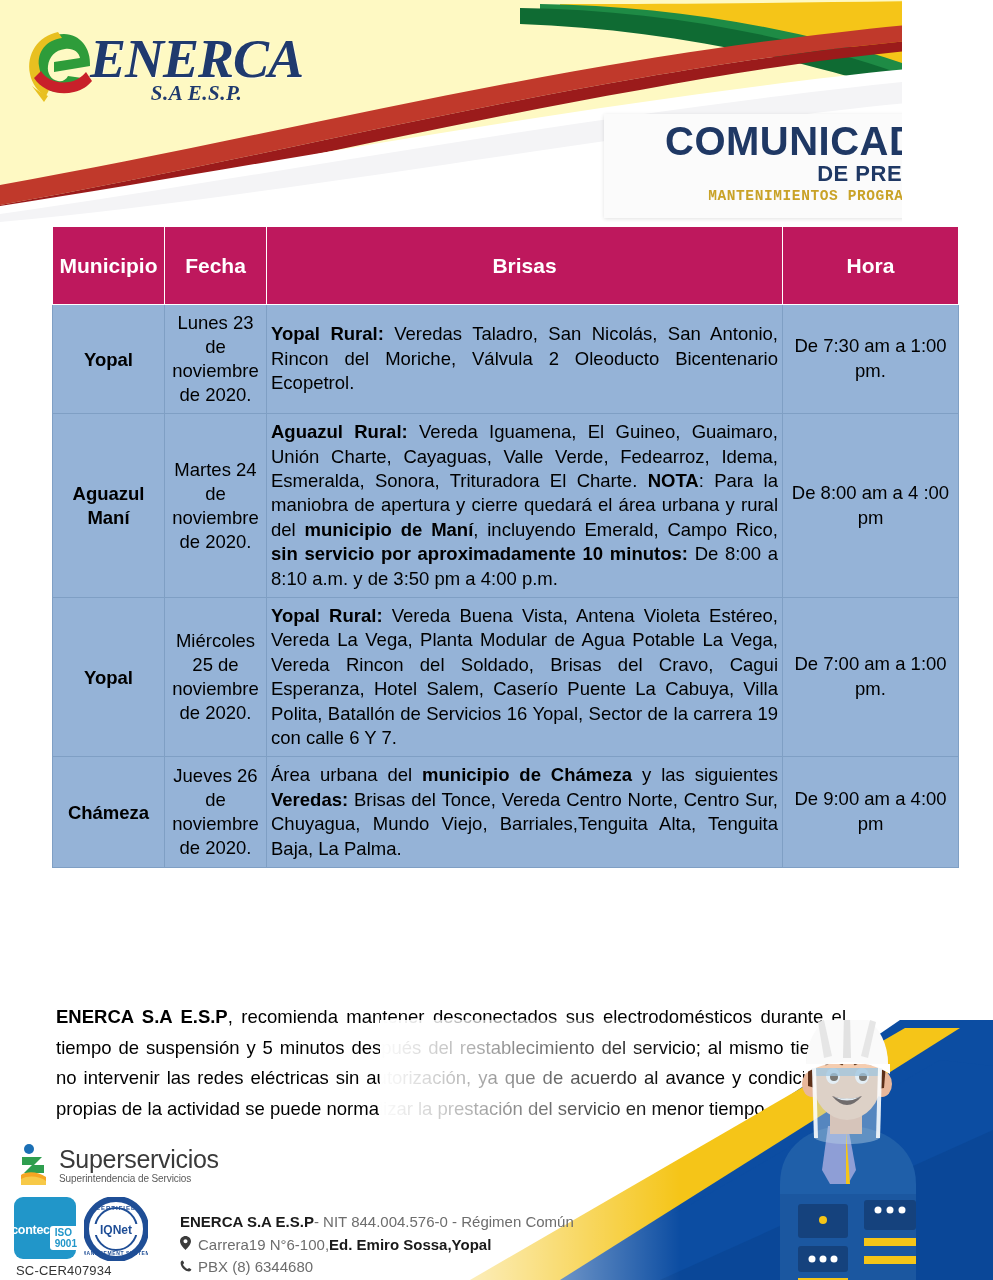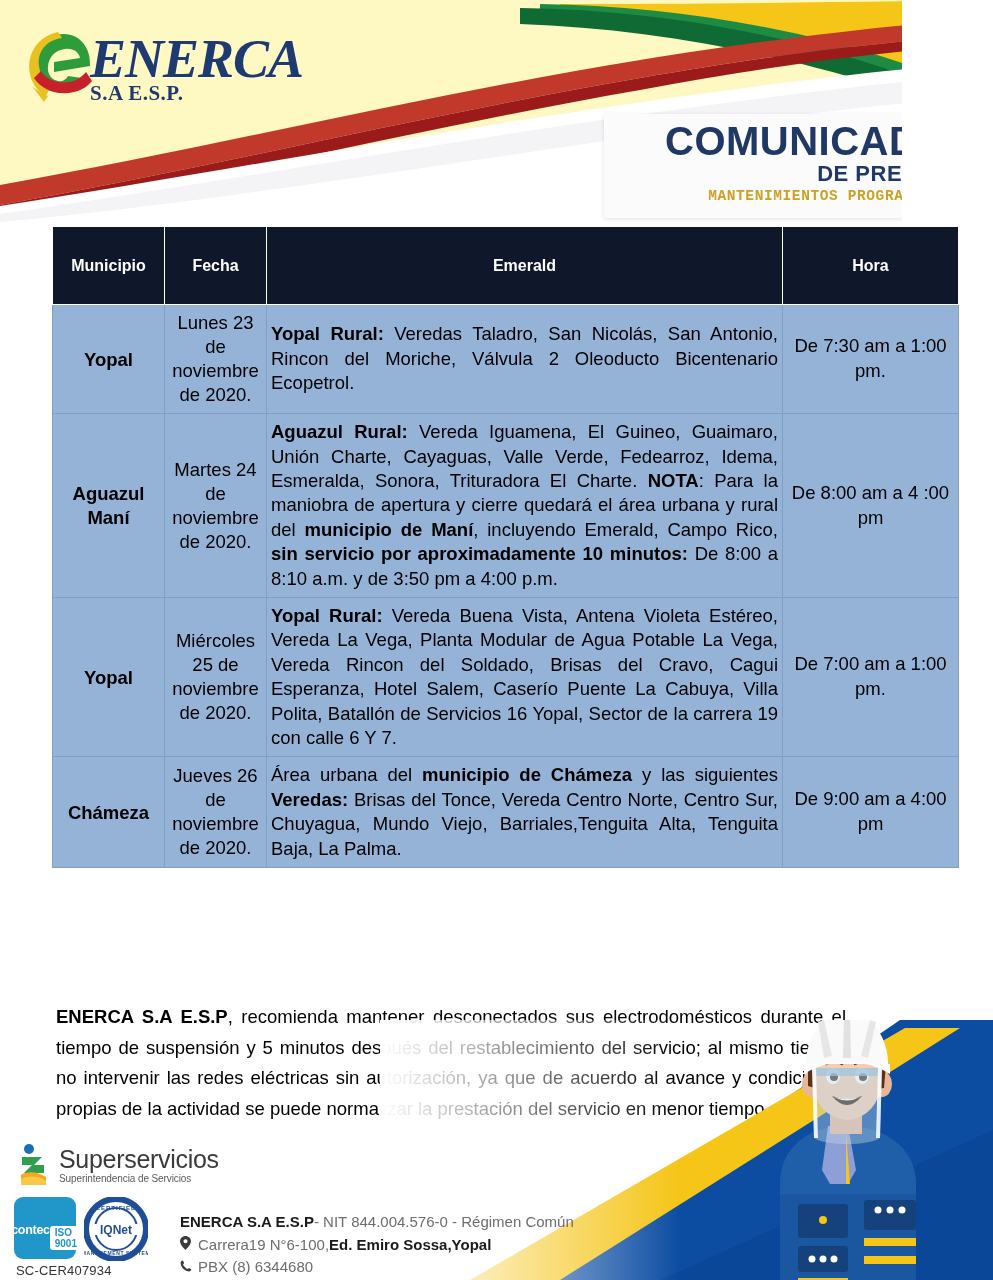--- a/index.html
+++ b/index.html
@@ -43,23 +43,24 @@
     font-style: italic;
     font-size: 54px;
     letter-spacing: -1px;
     color: #1f3a6e;
     line-height: 0.95;
     text-shadow: 1px 1px 0 rgba(255,255,255,0.5);
   }
   .logo-sub {
     font-family: "Liberation Serif", serif;
     font-weight: bold;
+    font-style: italic;
     font-size: 21px;
     color: #1f3a6e;
-    text-align: left;
+    text-align: center;
     letter-spacing: 0.5px;
     margin-top: -4px;
   }
 
   .banner-box {
     position: absolute;
     left: 604px; top: 114px;
     width: 370px; height: 104px;
     background: #fbfbfb;
     box-shadow: 0 1px 4px rgba(0,0,0,0.12);
@@ -95,23 +96,23 @@
     position: absolute;
     left: 52px; top: 226px;
     width: 906px;
   }
   table.schedule {
     width: 906px;
     border-collapse: collapse;
     table-layout: fixed;
   }
   table.schedule th {
-    background: #0f172a;
+    background: #be185d;
     color: #ffffff;
-    font-size: 16px;
+    font-size: 21px;
     font-weight: bold;
     text-align: center;
     vertical-align: middle;
     height: 78px;
     border: 1px solid #ffffff;
     padding: 4px 2px;
   }
   table.schedule td {
     background: #95b3d7;
     color: #000000;
@@ -295,21 +296,21 @@
     <colgroup>
       <col class="col-mun">
         <col class="col-fecha">
         <col class="col-sector">
         <col class="col-hora">
     </colgroup>
     <thead>
       <tr>
         <th>Municipio</th>
         <th>Fecha</th>
-        <th>Emerald</th>
+        <th>Brisas</th>
         <th>Hora</th>
       </tr>
     </thead>
     <tbody>
 
       <tr>
         <td class="c-mun">Yopal</td>
         <td class="c-fecha">Lunes 23 de noviembre de 2020.</td>
         <td class="c-sector"><b>Yopal Rural:</b><span> Veredas  Taladro, San Nicolás, San Antonio, Rincon del Moriche, Válvula 2 Oleoducto Bicentenario Ecopetrol.</span></td>
         <td class="c-hora">De 7:30 am a 1:00 pm.</td>

